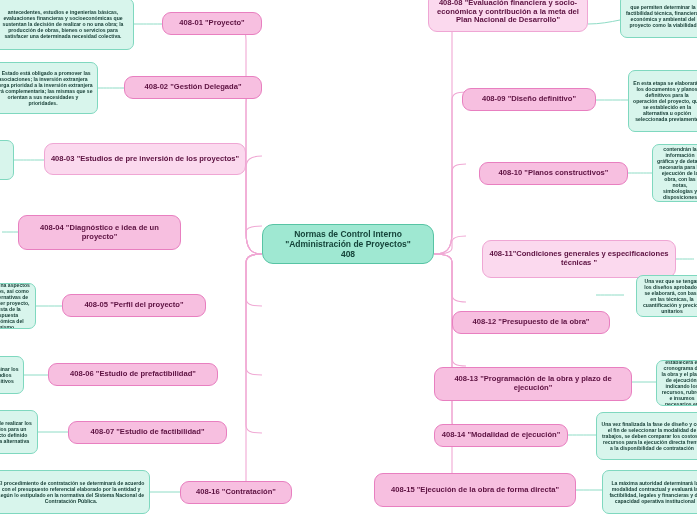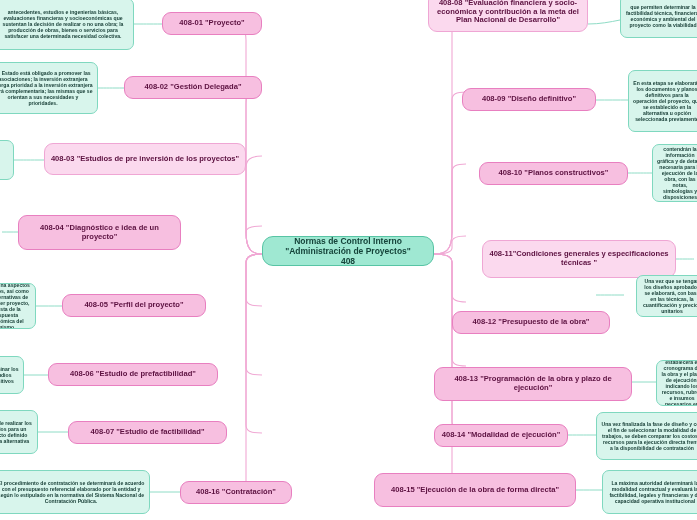--- a/index.html
+++ b/index.html
@@ -122,21 +122,21 @@
       <path d="M596,100 C 608,100 618,100 628,100"></path>
       <path d="M628,173 C 638,173 644,173 652,173"></path>
       <path d="M676,259 C 686,259 690,259 694,259"></path>
       <path d="M596,295 C 608,295 616,295 624,295"></path>
       <path d="M632,382 C 640,382 648,382 656,382"></path>
       <path d="M568,435 C 580,435 588,435 596,435"></path>
       <path d="M576,490 C 586,490 594,490 602,490"></path>
     </g>
   </svg>
 
-  <div class="node central" style="left:262px; top:236px; width:172px; height:30px;">
+  <div class="node central" style="left:262px; top:224px; width:172px; height:40px;">
     <span class="txt" style="white-space:pre-line;">Normas de Control Interno
 "Administración de Proyectos"
 408</span>
   </div>
 
   <div class="node pink" style="left:162px; top:12px; width:100px; height:23px;">
     <span class="txt">408-01 "Proyecto"</span>
   </div>
 
   <div class="node pink" style="left:124px; top:76px; width:138px; height:23px;">

